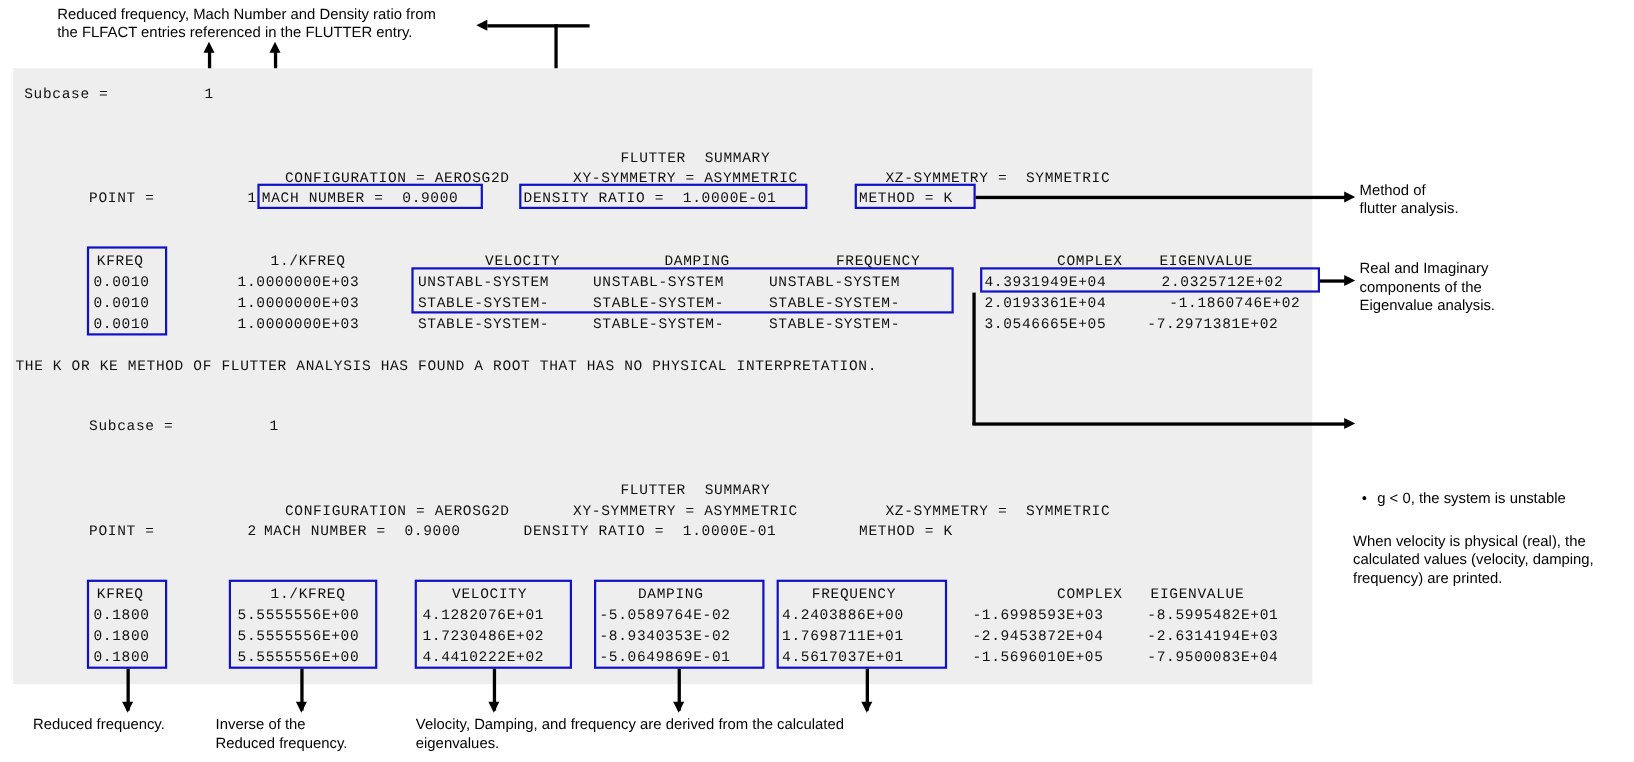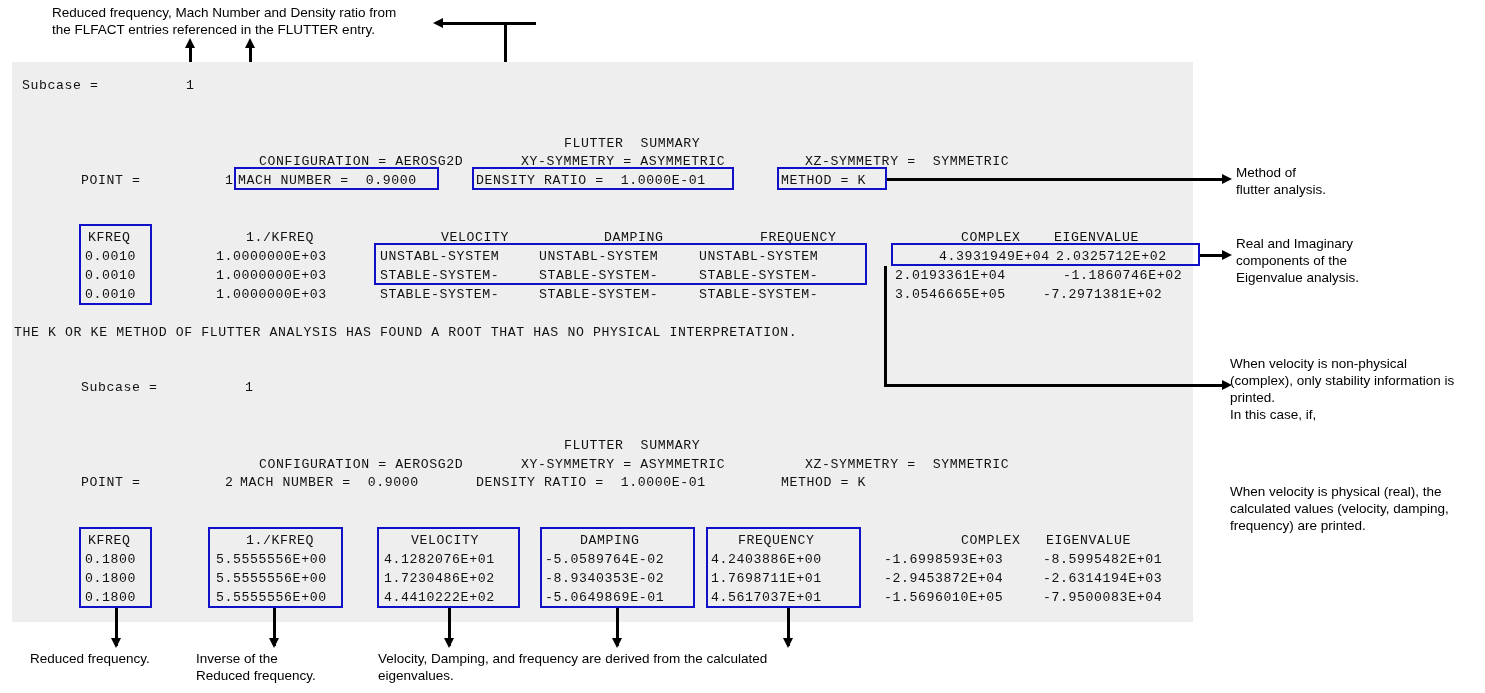--- a/index.html
+++ b/index.html
@@ -132,21 +132,21 @@
   <div class="mono" style="left:604px; top:228px;">DAMPING</div>
   <div class="mono" style="left:760px; top:228px;">FREQUENCY</div>
   <div class="mono" style="left:961px; top:228px;">COMPLEX</div>
   <div class="mono" style="left:1054px; top:228px;">EIGENVALUE</div>
 
   <div class="mono" style="left:85px; top:247px;">0.0010</div>
   <div class="mono" style="left:216px; top:247px;">1.0000000E+03</div>
   <div class="mono" style="left:380px; top:247px;">UNSTABL-SYSTEM</div>
   <div class="mono" style="left:539px; top:247px;">UNSTABL-SYSTEM</div>
   <div class="mono" style="left:699px; top:247px;">UNSTABL-SYSTEM</div>
-  <div class="mono" style="left:895px; top:247px;margin-left:44px;">4.3931949E+04</div>
+  <div class="mono" style="left:895px; top:247px;">4.3931949E+04</div>
   <div class="mono" style="left:1056px; top:247px;">2.0325712E+02</div>
 
   <div class="mono" style="left:85px; top:266px;">0.0010</div>
   <div class="mono" style="left:216px; top:266px;">1.0000000E+03</div>
   <div class="mono" style="left:380px; top:266px;">STABLE-SYSTEM-</div>
   <div class="mono" style="left:539px; top:266px;">STABLE-SYSTEM-</div>
   <div class="mono" style="left:699px; top:266px;">STABLE-SYSTEM-</div>
   <div class="mono" style="left:895px; top:266px;">2.0193361E+04</div>
   <div class="mono" style="left:1043px; top:266px;margin-left:20px;">-1.1860746E+02</div>
 
@@ -238,25 +238,22 @@
   <div class="vline" style="left:787px; top:608px; height:38px;"></div>
   <div class="arrow down" style="left:783px; top:638px;"></div>
 
   <div class="anno" style="left:1236px; top:164px; width:240px;">Method of
 flutter analysis.</div>
 
   <div class="anno" style="left:1236px; top:235px; width:240px;">Real and Imaginary
 components of the
 Eigenvalue analysis.</div>
 
-  <div class="anno" style="left:1230px; top:355px; width:252px;">When velocity is non-physical
-(complex), only stability information is
-printed.
-In this case, if,</div>
   <ul class="bullet-list anno" style="left:1236px; top:427px; width:246px;">
+    <li>g &lt; 0, the system is unstable</li>
   </ul>
 
   <div class="anno" style="left:1230px; top:483px; width:250px;">When velocity is physical (real), the
 calculated values (velocity, damping,
 frequency) are printed.</div>
 
   <div class="anno center" style="left:30px; top:650px; width:172px;">Reduced frequency.</div>
   <div class="anno center" style="left:196px; top:650px; width:158px;">Inverse of the
 Reduced frequency.</div>
   <div class="anno center" style="left:378px; top:650px; width:506px;">Velocity, Damping, and frequency are derived from the calculated

